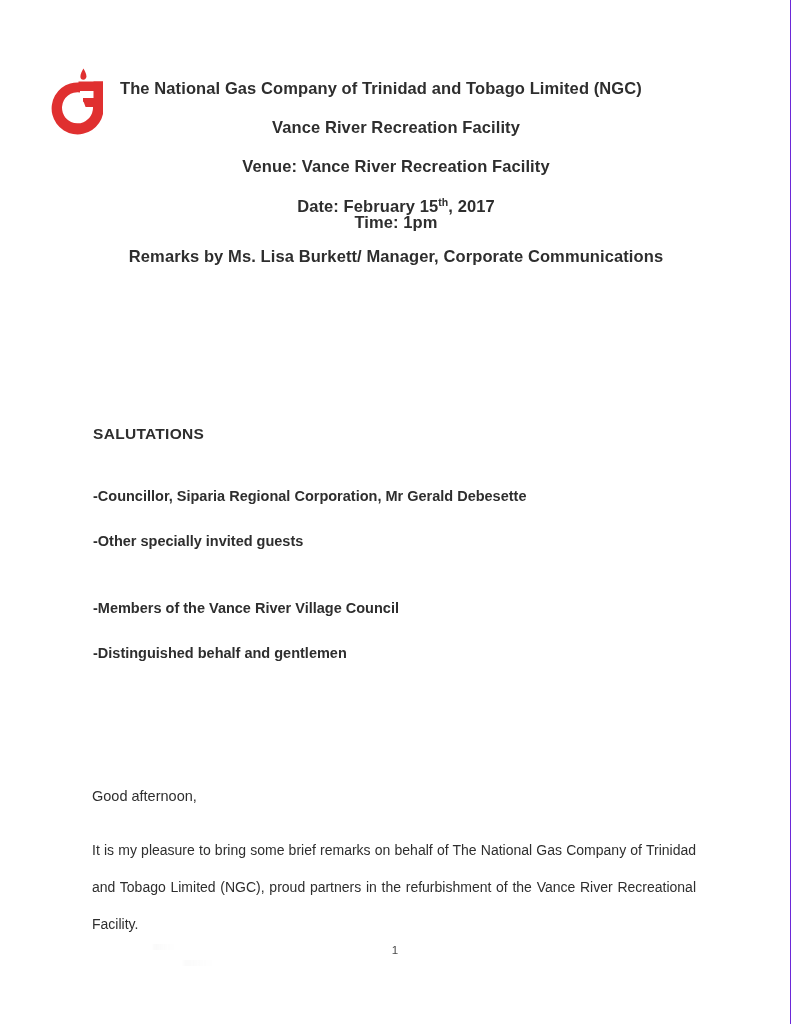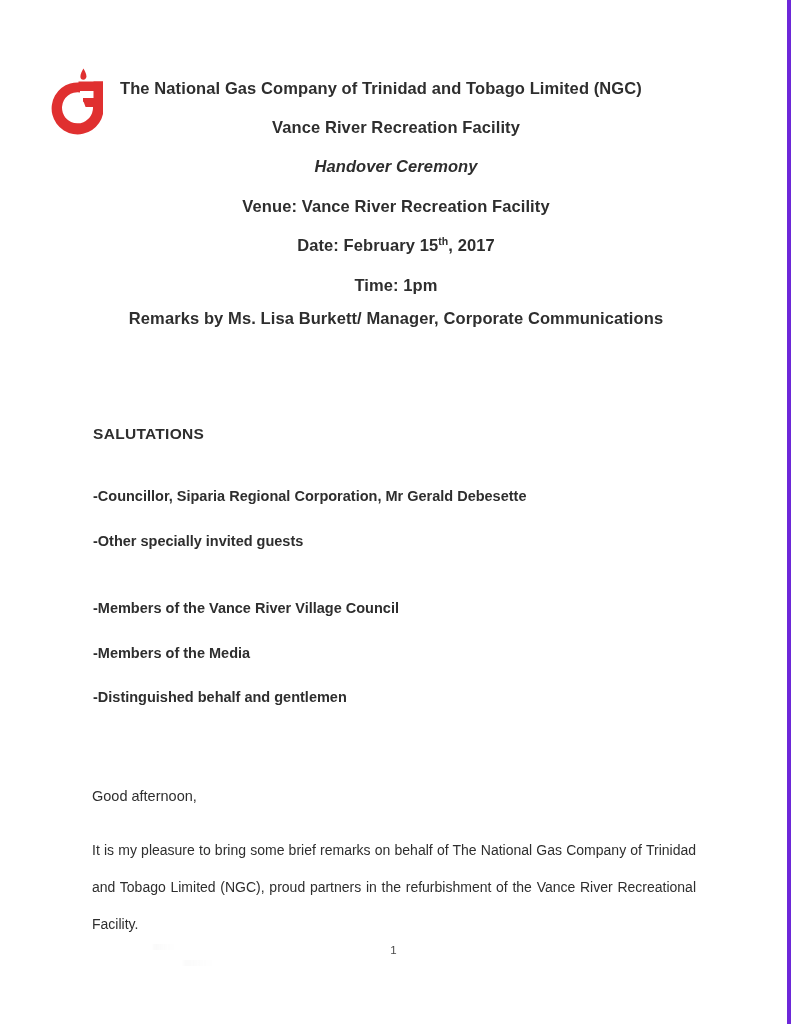--- a/index.html
+++ b/index.html
@@ -11,21 +11,21 @@
     font-family: "Liberation Sans", sans-serif;
     color: #333333;
   }
   .page {
     position: relative;
     width: 791px;
     height: 1024px;
     background: #ffffff;
     overflow: hidden;
     box-sizing: border-box;
-    border-right: 4px solid #6d28d9;
+    border-right: 1px solid #6d28d9;
   }
 
   
   .header-block {
     position: absolute;
     left: 96px;
     top: 80px;
     width: 600px;
   }
   .logo {
@@ -41,21 +41,21 @@
     font-weight: bold;
     color: #2e2e2e;
     line-height: 1.0;
     letter-spacing: 0.1px;
     white-space: nowrap;
   }
   .hl-title      { margin-bottom: 22px; text-align: left; padding-left: 24px; }
   .hl-facility   { margin-bottom: 23px; }
   .hl-ceremony   { margin-bottom: 23px; font-style: italic; }
   .hl-venue      { margin-bottom: 23px; }
-  .hl-date       { margin-bottom: 23px; }
+  .hl-date       { }
   .hl-time       { margin-bottom: 17px; }
   .hl-remarks    { margin-bottom: 0; }
   .sup {
     font-size: 10.5px;
     vertical-align: super;
     line-height: 0;
   }
 
   
   .salutations-heading {
@@ -158,40 +158,38 @@
 
         <path d="M15.5 51.5 L 21.5 35.5 L 27.5 45.5 L 33.5 35.5 L 39.5 51.5
                  L 34.0 51.5 L 30.8 43.5 L 27.5 49.5 L 24.2 43.5 L 21.0 51.5 Z" fill="#ffffff"></path>
       </svg>
     </div>
 
     <div class="header-line hl-title">The National Gas Company of Trinidad and Tobago Limited (NGC)</div>
 
     <div class="header-line hl-facility">Vance River Recreation Facility</div>
 
-    <div class="header-line hl-ceremony">Handover Ceremony</div>
 
     <div class="header-line hl-venue">Venue: Vance River Recreation Facility</div>
 
     <div class="header-line hl-date">
       <span>Date: February 15</span><span class="sup">th</span><span>, 2017</span>
     </div>
 
     <div class="header-line hl-time">Time: 1pm</div>
 
     <div class="header-line hl-remarks">Remarks by Ms. Lisa Burkett/ Manager, Corporate Communications</div>
   </div>
 
   <div class="salutations-heading">SALUTATIONS</div>
 
   <div class="salutations-list">
     <div class="salutation-item sal-gap-small">-Councillor, Siparia Regional Corporation, Mr Gerald Debesette</div>
     <div class="salutation-item sal-gap-large">-Other specially invited guests</div>
     <div class="salutation-item sal-gap-small">-Members of the Vance River Village Council</div>
-    <div class="salutation-item sal-gap-small">-Members of the Media</div>
     <div class="salutation-item">-Distinguished behalf and gentlemen</div>
   </div>
 
   <div class="body-block">
     <div class="greeting">Good afternoon,</div>
     <p class="body-paragraph">It is my pleasure to bring some brief remarks on behalf of The National Gas Company of Trinidad and Tobago Limited (NGC), proud partners in the refurbishment of the Vance River Recreational Facility.</p>
   </div>
 
   <div class="scan-artifact"></div>
 

